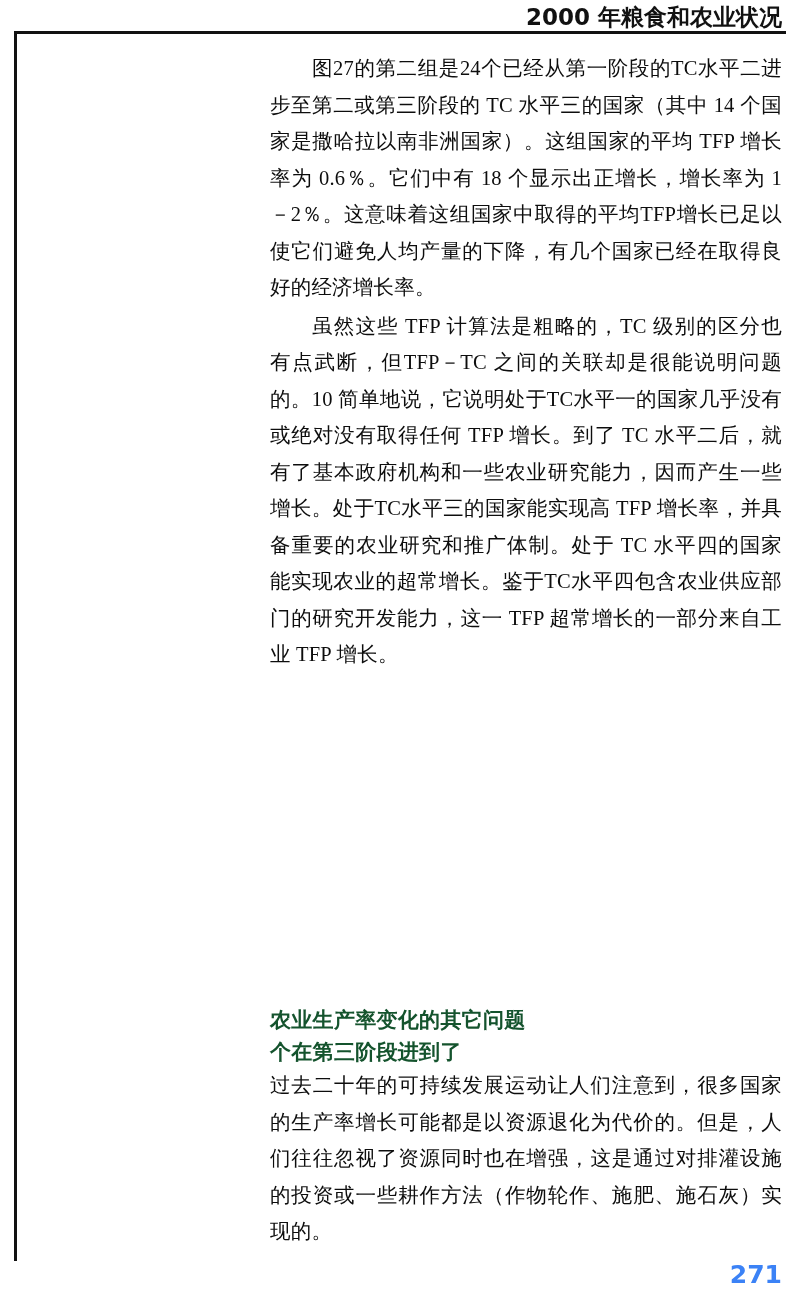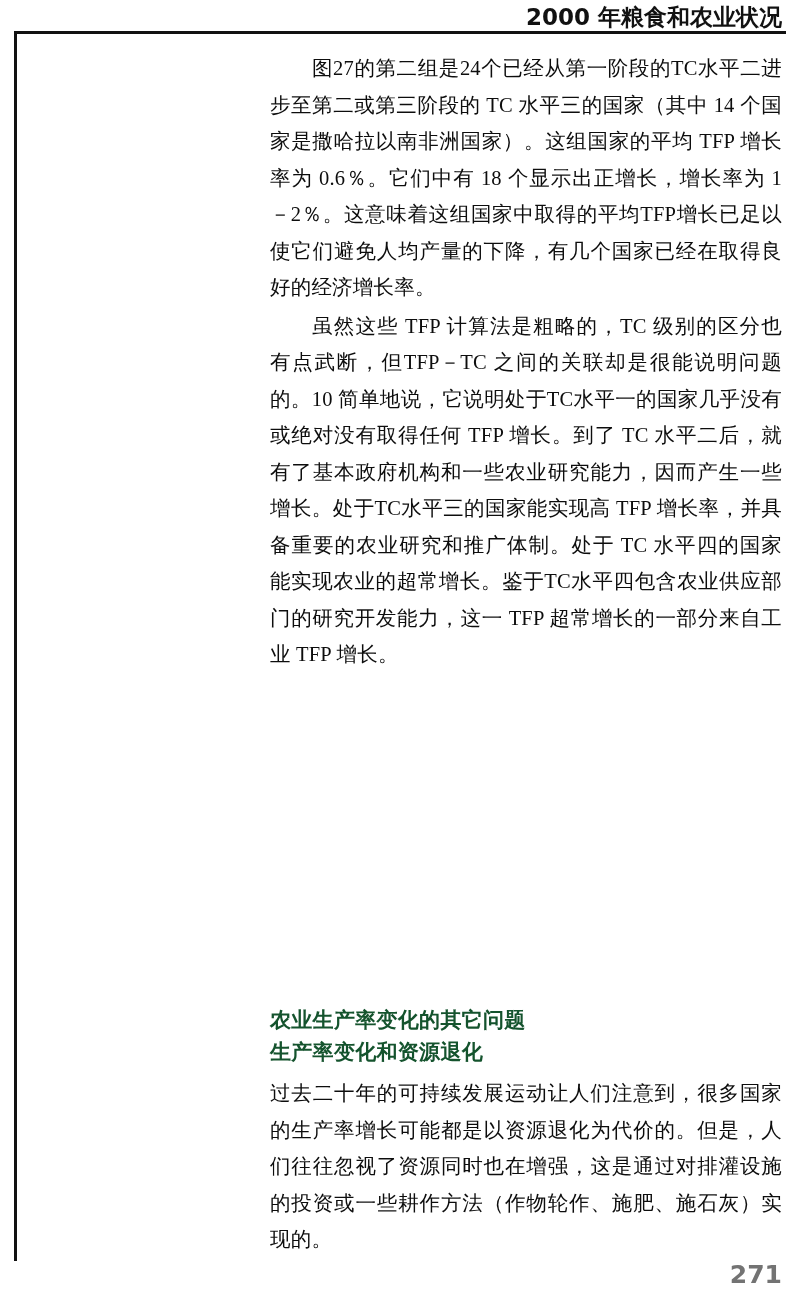--- a/index.html
+++ b/index.html
@@ -88,30 +88,29 @@
     font-size: 21px;
     line-height: 31px;
     color: #14532d;
     margin: 0;
     letter-spacing: 0.3px;
   }
   .h-sub.second {
     margin-top: 1px;
   }
   .lower .para {
-    margin-top: 8px;
   }
   .page-number {
     position: absolute;
     right: 18px;
     bottom: 14px;
     font-family: "DejaVu Sans", sans-serif;
     font-weight: bold;
     font-size: 25px;
-    color: #737373;
+    color: #3b82f6;
   }
 </style>
 </head>
 <body>
 
 <div class="page">
 
   <div class="header">
     <div class="header-title">2000 年粮食和农业状况</div>
     <div class="header-rule"></div>
@@ -119,19 +118,19 @@
 
   <div class="left-rule"></div>
 
   <div class="content">
     <p class="para">图27的第二组是24个已经从第一阶段的TC水平二进步至第二或第三阶段的 TC 水平三的国家（其中 14 个国家是撒哈拉以南非洲国家）。这组国家的平均 TFP 增长率为 0.6％。它们中有 18 个显示出正增长，增长率为 1－2％。这意味着这组国家中取得的平均TFP增长已足以使它们避免人均产量的下降，有几个国家已经在取得良好的经济增长率。</p>
     <p class="para">虽然这些 TFP 计算法是粗略的，TC 级别的区分也有点武断，但TFP－TC 之间的关联却是很能说明问题的。10 简单地说，它说明处于TC水平一的国家几乎没有或绝对没有取得任何 TFP 增长。到了 TC 水平二后，就有了基本政府机构和一些农业研究能力，因而产生一些增长。处于TC水平三的国家能实现高 TFP 增长率，并具备重要的农业研究和推广体制。处于 TC 水平四的国家能实现农业的超常增长。鉴于TC水平四包含农业供应部门的研究开发能力，这一 TFP 超常增长的一部分来自工业 TFP 增长。</p>
   </div>
 
   <div class="lower">
     <h2 class="h-sub">农业生产率变化的其它问题</h2>
-    <h3 class="h-sub second">生产率变化和资源退化</h3>
+    <h3 class="h-sub second">个在第三阶段进到了</h3>
     <p class="para noindent">过去二十年的可持续发展运动让人们注意到，很多国家的生产率增长可能都是以资源退化为代价的。但是，人们往往忽视了资源同时也在增强，这是通过对排灌设施的投资或一些耕作方法（作物轮作、施肥、施石灰）实现的。</p>
   </div>
 
   <div class="page-number">271</div>
 
 </div>
 
 </body></html>

